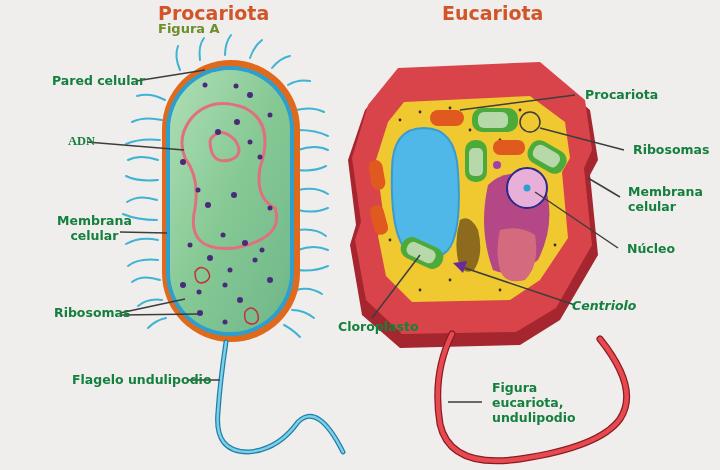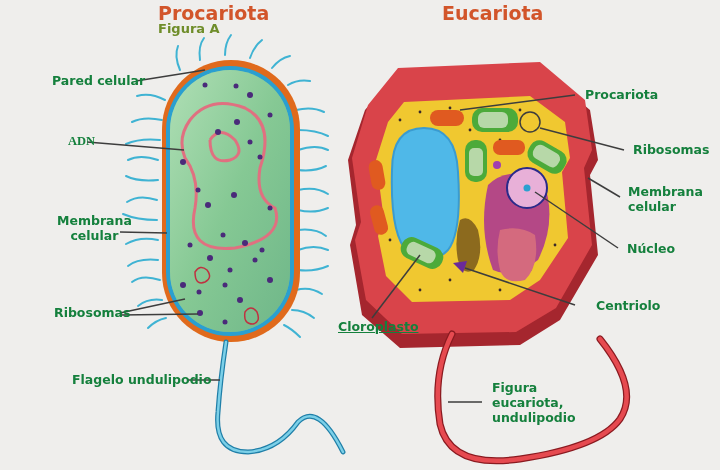--- a/index.html
+++ b/index.html
@@ -208,19 +208,19 @@
 <div class="label" style="left:46px; top:305px;">Ribosomas</div>
 <div class="label" style="left:64px; top:372px;">Flagelo undulipodio</div>
 
 <div class="label" style="left:577px; top:87px;">Procariota</div>
 <div class="label" style="left:625px; top:142px;">Ribosomas</div>
 <div class="label" style="left:620px; top:184px;">
   <div>Membrana</div>
   <div>celular</div>
 </div>
 <div class="label" style="left:619px; top:241px;text-align:center;">Núcleo</div>
-<div class="label" style="left:588px; top:298px;">Centriolo</div>
-<div class="label" style="left:330px; top:319px;text-decoration:underline;">Cloroplasto</div>
+<div class="label" style="left:564px; top:298px;font-style:italic;">Centriolo</div>
+<div class="label" style="left:330px; top:319px;">Cloroplasto</div>
 <div class="label" style="left:484px; top:380px;">
   <div>Figura</div>
   <div>eucariota,</div>
   <div>undulipodio</div>
 </div>
 
 </body></html>

